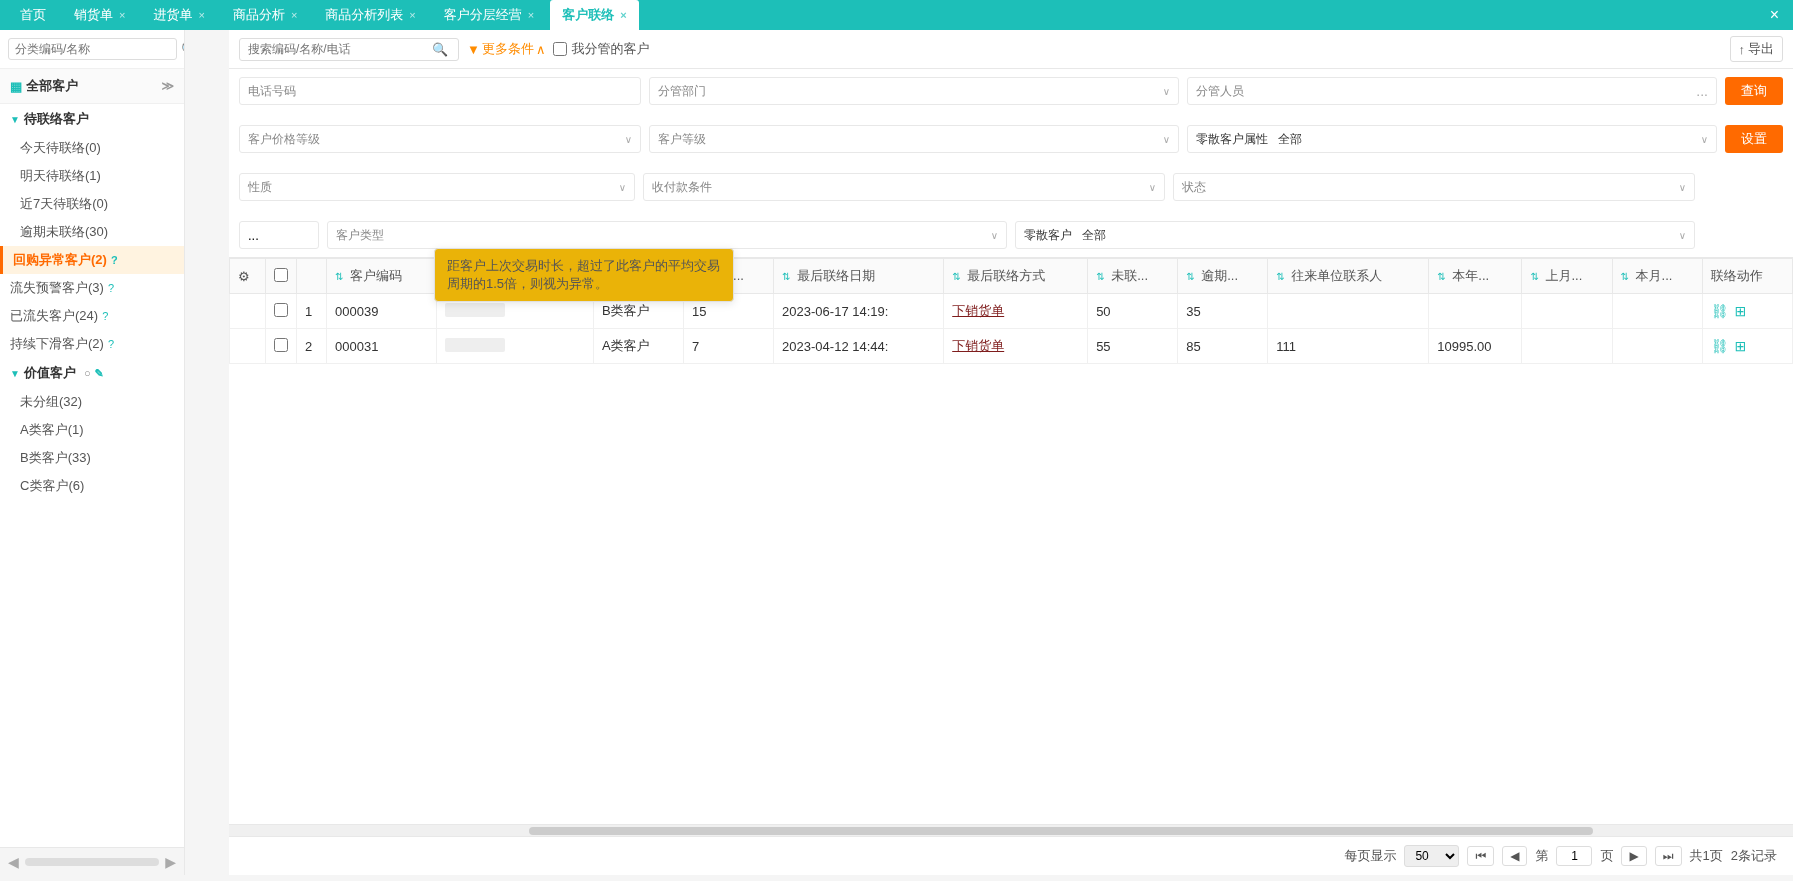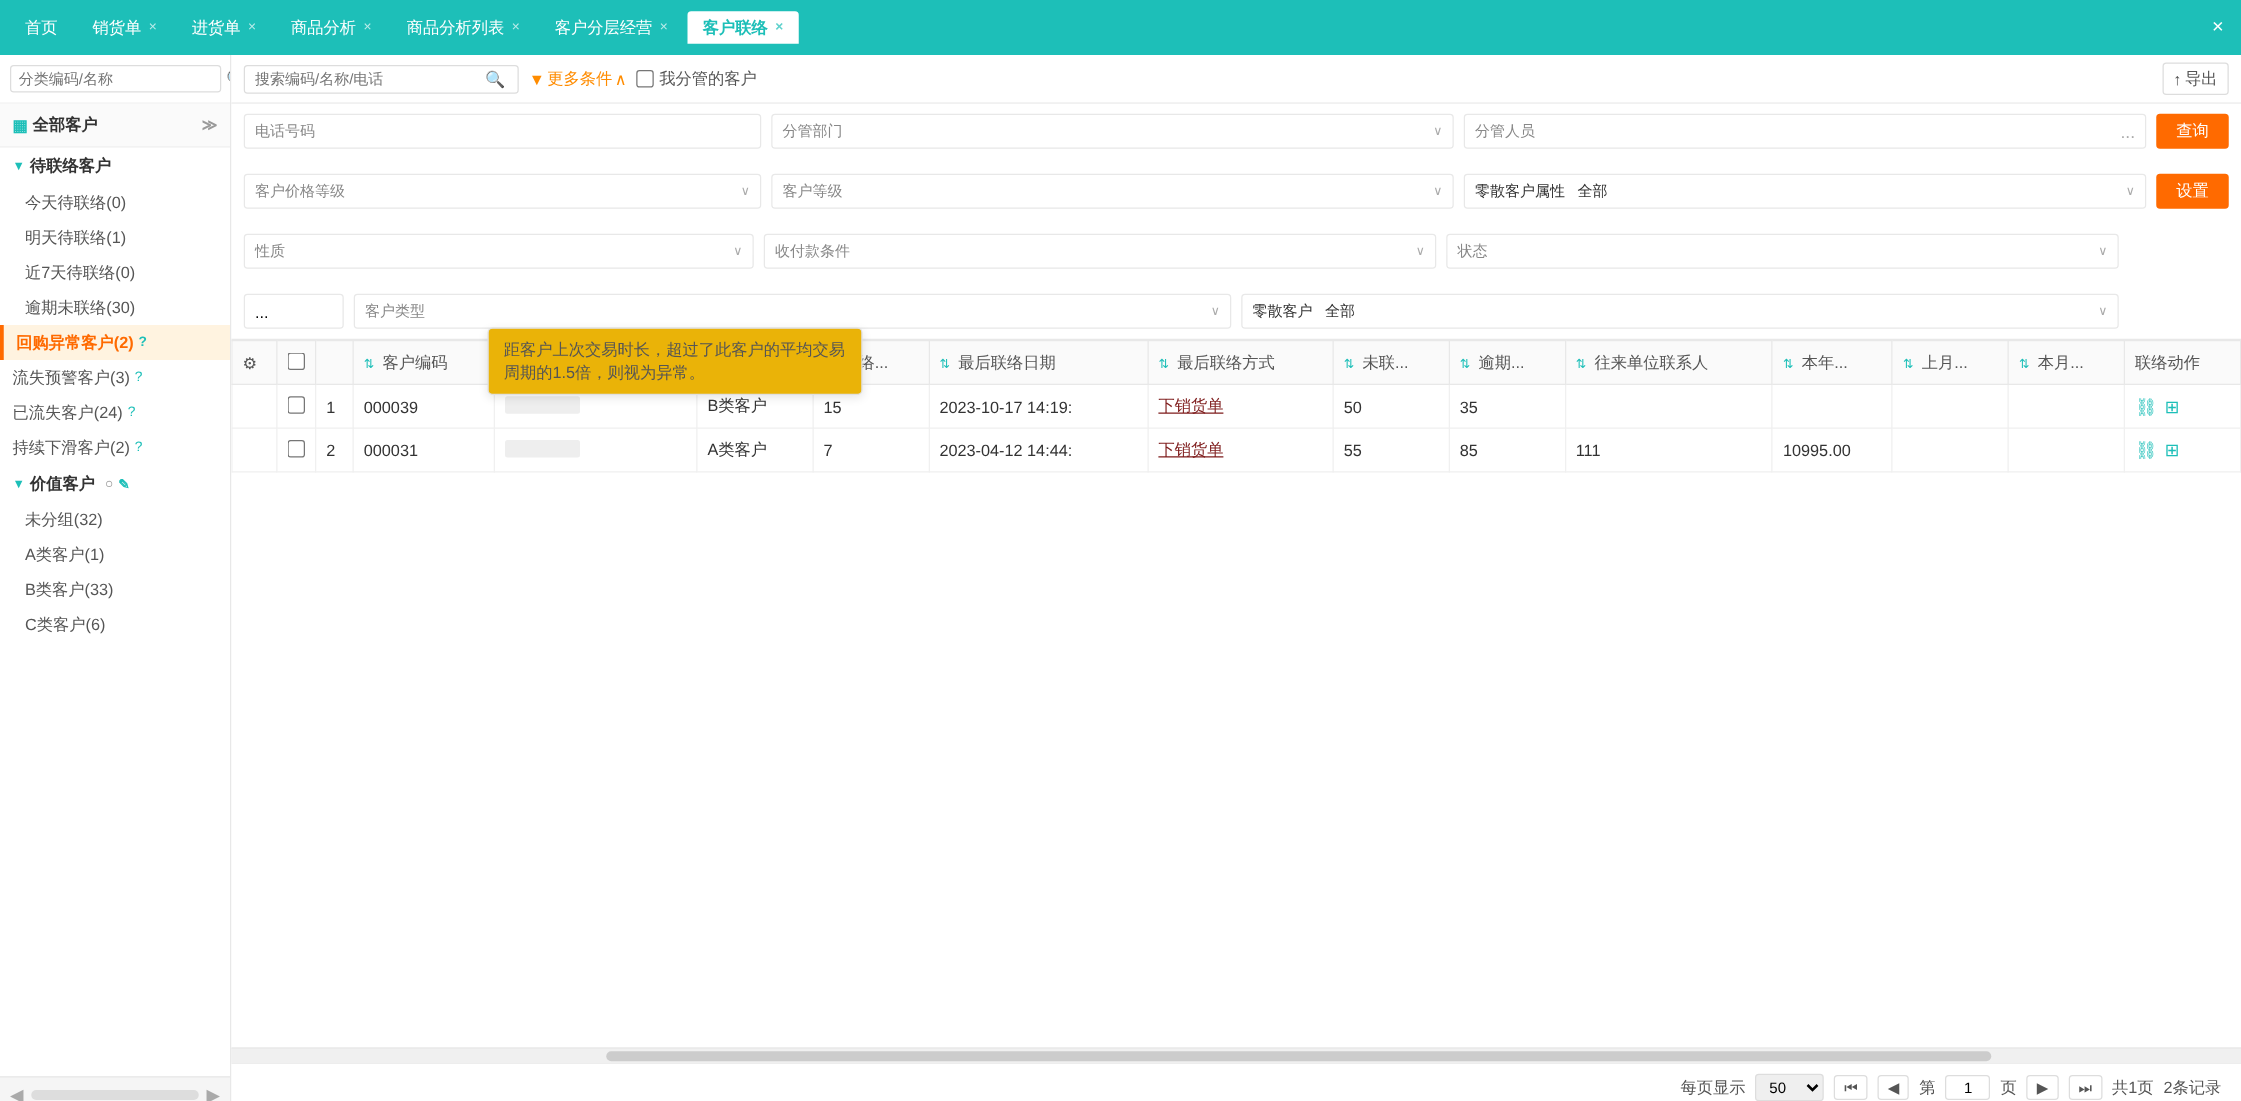--- a/index.html
+++ b/index.html
@@ -1,23 +1,22 @@
 <!DOCTYPE html>
 <html><head>
   <meta charset="utf-8">
   <style>
     * { box-sizing: border-box; margin: 0; padding: 0; font-family: 'Microsoft YaHei', Arial, sans-serif; font-size: 13px; }
     body { background: #f5f5f5; width: 1793px; min-height: 881px; overflow: hidden; }
 
     
     .top-nav {
       background: #1dbfb8;
-      height: 44px;
-      display: flex;
-      align-items: center;
+      height: 30px;
+      display: flex;
       padding: 0 8px;
       gap: 4px;
       position: relative;
     }
     .nav-tab {
       color: #fff;
       padding: 4px 12px;
       cursor: pointer;
       font-size: 13px;
       display: flex;
@@ -36,20 +35,21 @@
       color: #fff;
       cursor: pointer;
       font-size: 16px;
       padding: 2px 6px;
     }
 
     
     .main-layout {
       display: flex;
       height: calc(881px - 36px);
+      gap: 44px;
     }
 
     
     .sidebar {
       width: 185px;
       background: #fff;
       border-right: 1px solid #e8e8e8;
       display: flex;
       flex-direction: column;
       overflow-y: auto;
@@ -632,21 +632,21 @@
             <td>
               <input type="checkbox" class="checkbox-input" style="">
             </td>
             <td>1</td>
             <td>000039</td>
             <td>
               <span style="display:inline-block;width:60px;height:14px;background:#eee;border-radius:2px;"></span>
             </td>
             <td>B类客户</td>
             <td>15</td>
-            <td>2023-10-17 14:19:</td>
+            <td>2023-06-17 14:19:</td>
             <td>
               <span class="link-text">下销货单</span>
             </td>
             <td>50</td>
             <td>35</td>
             <td></td>
             <td></td>
             <td></td>
             <td></td>
             <td>

